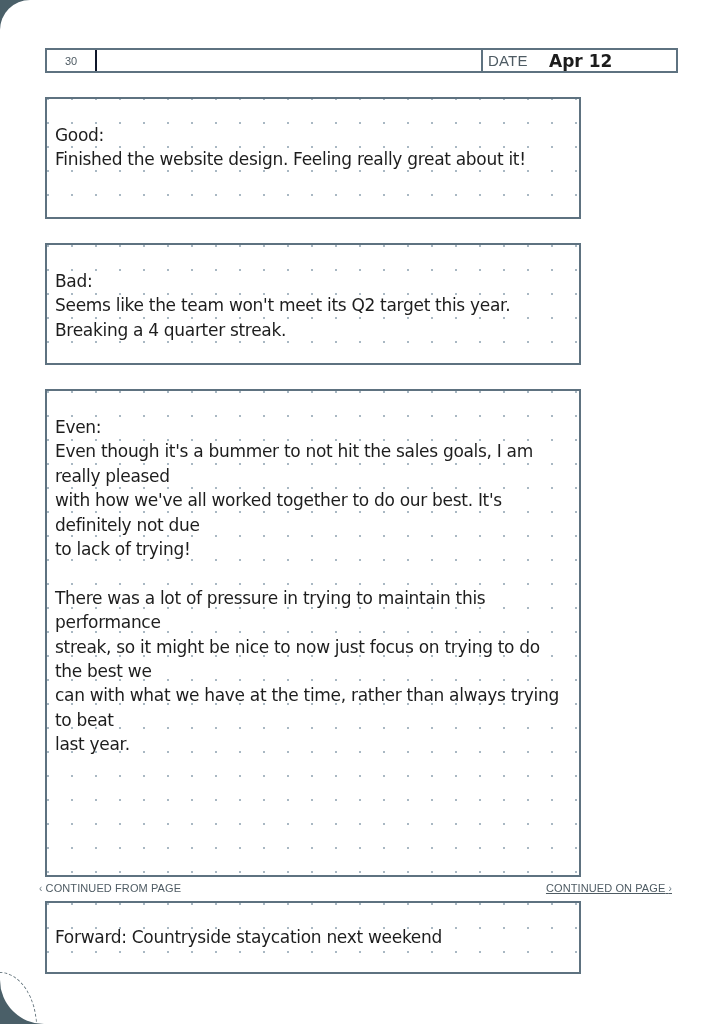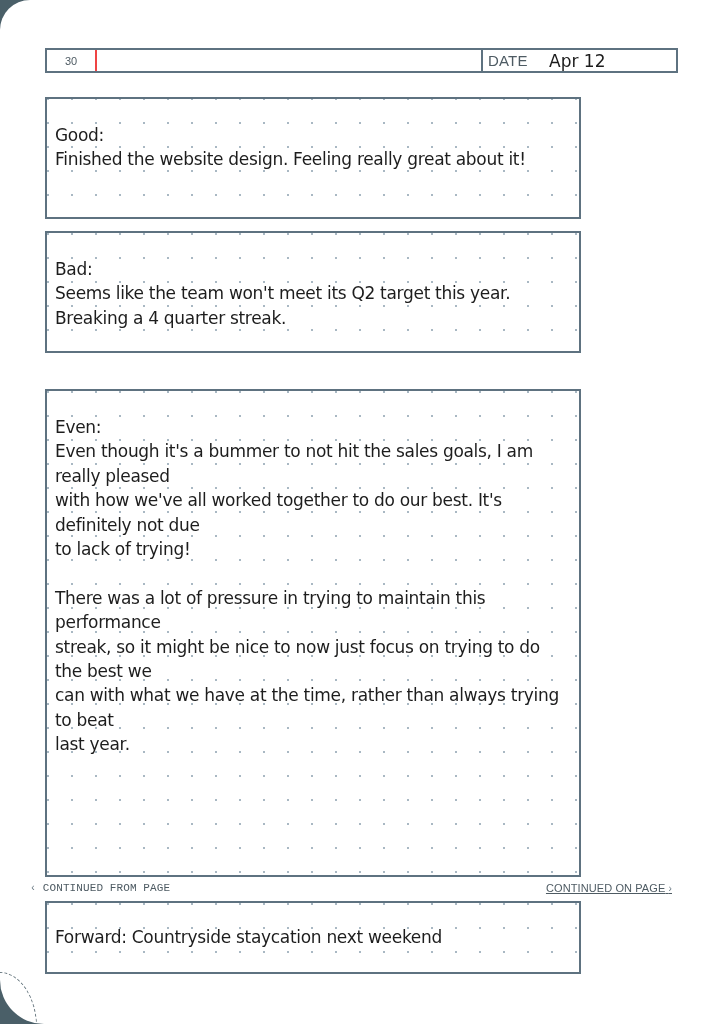--- a/index.html
+++ b/index.html
@@ -42,21 +42,21 @@
     top: 48px;
     width: 633px;
     height: 25px;
     border: 2px solid #5e7280;
     box-sizing: border-box;
     display: flex;
     align-items: stretch;
   }
   .hdr-num {
     width: 48px;
-    border-right: 2px solid #ef4444;
+    border-right: 2px solid #0f172a;
     display: flex;
     align-items: center;
     justify-content: center;
     font-size: 11px;
     color: #4e5b63;
   }
   .hdr-title {
     flex: 1;
     border-right: 2px solid #5e7280;
   }
@@ -72,21 +72,21 @@
     margin-left: 5px;
     letter-spacing: 0.2px;
   }
   .hdr-date-value {
     position: absolute;
     left: 66px;
     top: 1px;
     font-family: "DejaVu Sans", sans-serif;
     font-size: 17px;
     color: #1c1c1c;
-    font-weight: 400;
+    font-weight: 700;
   }
   .box {
     position: absolute;
     left: 45px;
     width: 536px;
     border: 2px solid #5e7280;
     box-sizing: border-box;
     background-color: #ffffff;
     background-image: radial-gradient(circle, #a9b8c3 1.1px, transparent 1.3px);
     background-size: 24px 24px;
@@ -96,32 +96,32 @@
     left: 8px;
     right: 8px;
     font-family: "DejaVu Sans", sans-serif;
     font-size: 17px;
     line-height: 24.4px;
     color: #1d1d1d;
     white-space: pre-wrap;
     letter-spacing: -0.3px;
   }
   .box-good { top: 97px; height: 122px; background-position: 13px 12px; }
-  .box-bad { top: 231px; height: 122px; background-position: 13px 13px; }
+  .box-bad { top: 243px; height: 122px; background-position: 13px 13px; }
   .box-think { top: 389px; height: 488px; background-position: 13px 13px; }
   .box-forward { top: 901px; height: 73px; background-position: 13px 13px; }
 
   .continued {
     position: absolute;
     top: 882px;
     font-size: 11px;
     color: #4e5b63;
     letter-spacing: 0.1px;
   }
-  .cont-from { left: 30px; font-family: Liberation Mono, monospace; }
+  .cont-from { left: 39px; }
   .cont-on { right: 52px; text-decoration: underline; }
   .chev { font-size: 10px; color: #6b7a84; }
 </style>
 </head>
 <body>
 
 <div class="page">
 
   <div class="header">
     <div class="hdr-num">30</div>

